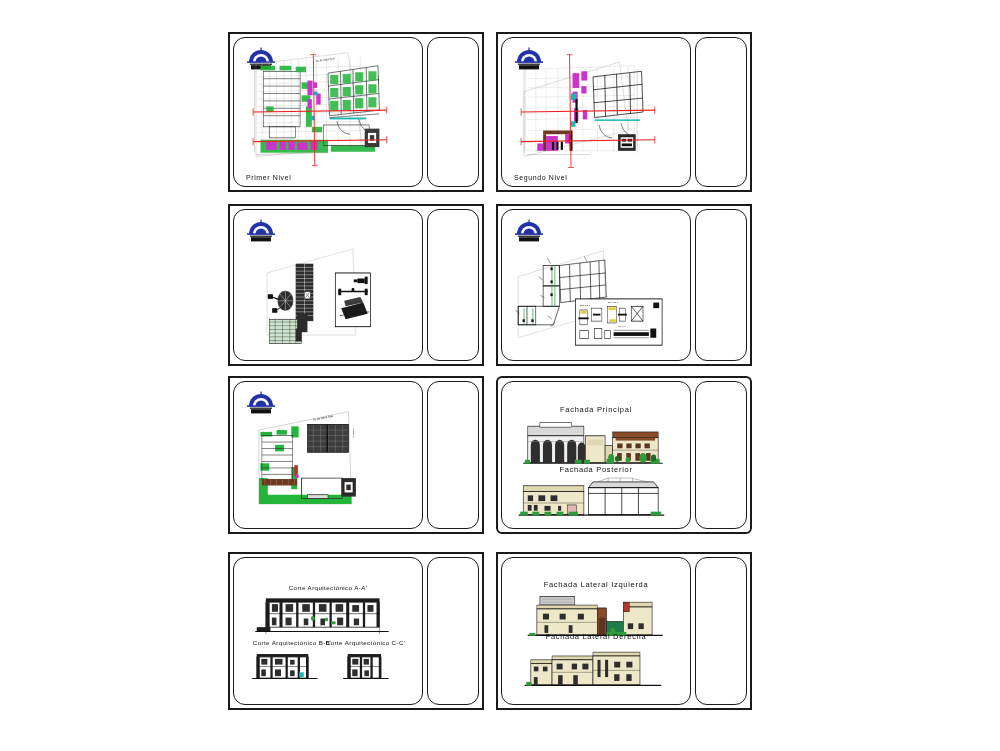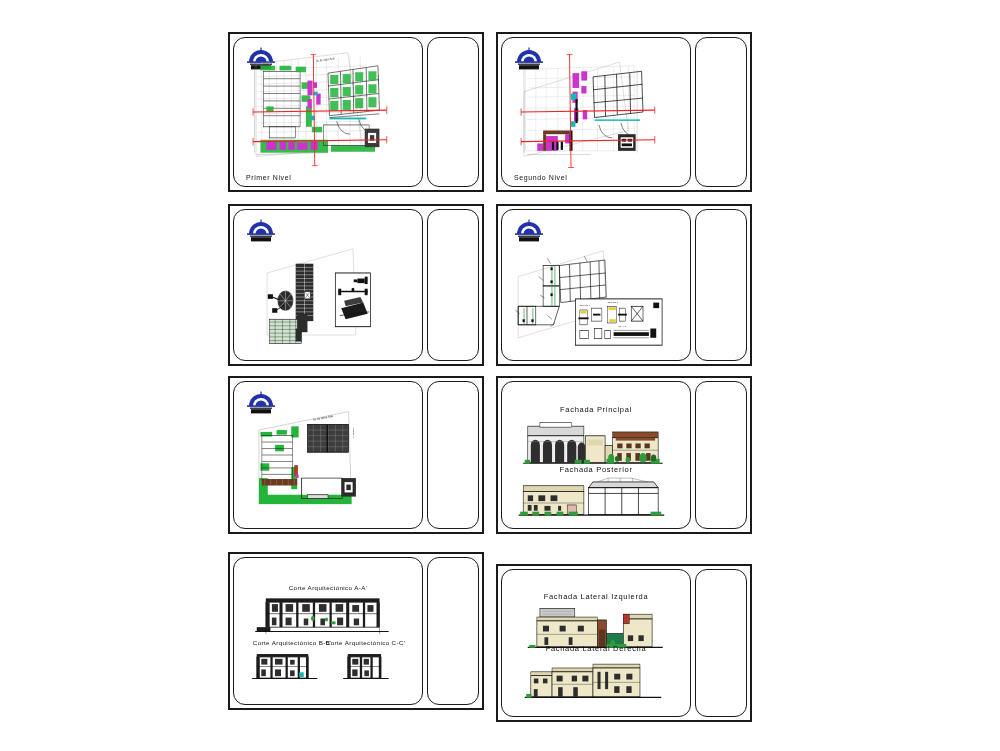--- a/index.html
+++ b/index.html
@@ -671,21 +671,21 @@
           </g>
 
           <text x="108" y="42" font-family="Liberation Sans, sans-serif" font-size="3.4" fill="#222" transform="rotate(-9 108 42)">Av. de Josue Sala</text>
           <text x="162" y="50" font-family="Liberation Sans, sans-serif" font-size="3.4" fill="#222" transform="rotate(90 162 50)">Calle 2</text>
         </svg>
       </div>
     </div>
     <div class="sheet-title-block"></div>
   </div>
 
-  <div class="sheet" id="s5" style="left:496px;top:376px;width:256px;height:158px;">
+  <div class="sheet" id="s5" style="left:496px;top:376px;width:256px;height:158px;border-radius:6px;">
     <div class="sheet-main">
 
       <div class="elev-label" style="left:50%;top:23px;">Fachada Principal</div>
 
       <div class="dwg">
         <svg viewBox="0 0 248 152" preserveAspectRatio="none">
 
           <g>
 
             <rect x="34" y="46" width="74" height="10" fill="#d8d8d8" stroke="#111" stroke-width="0.7"></rect>
@@ -905,21 +905,21 @@
               <rect x="172" y="117" width="6" height="6"></rect>
             </g>
             <line x1="144" y1="125.5" x2="204" y2="125.5" stroke="#111" stroke-width="1.1"></line>
           </g>
         </svg>
       </div>
     </div>
     <div class="sheet-title-block"></div>
   </div>
 
-  <div class="sheet" id="s7" style="left:496px;top:552px;width:256px;height:158px;margin-top:12px;">
+  <div class="sheet" id="s7" style="left:496px;top:552px;width:256px;height:158px;">
     <div class="sheet-main">
 
       <div class="elev-label" style="left:50%;top:22px;">Fachada Lateral Izquierda</div>
 
       <div class="dwg">
         <svg viewBox="0 0 248 152" preserveAspectRatio="none">
           <g>
 
             <rect x="50" y="40" width="46" height="9" fill="#c8c8c8" stroke="#111" stroke-width="0.7"></rect>
             <g stroke="#888" stroke-width="0.4">

